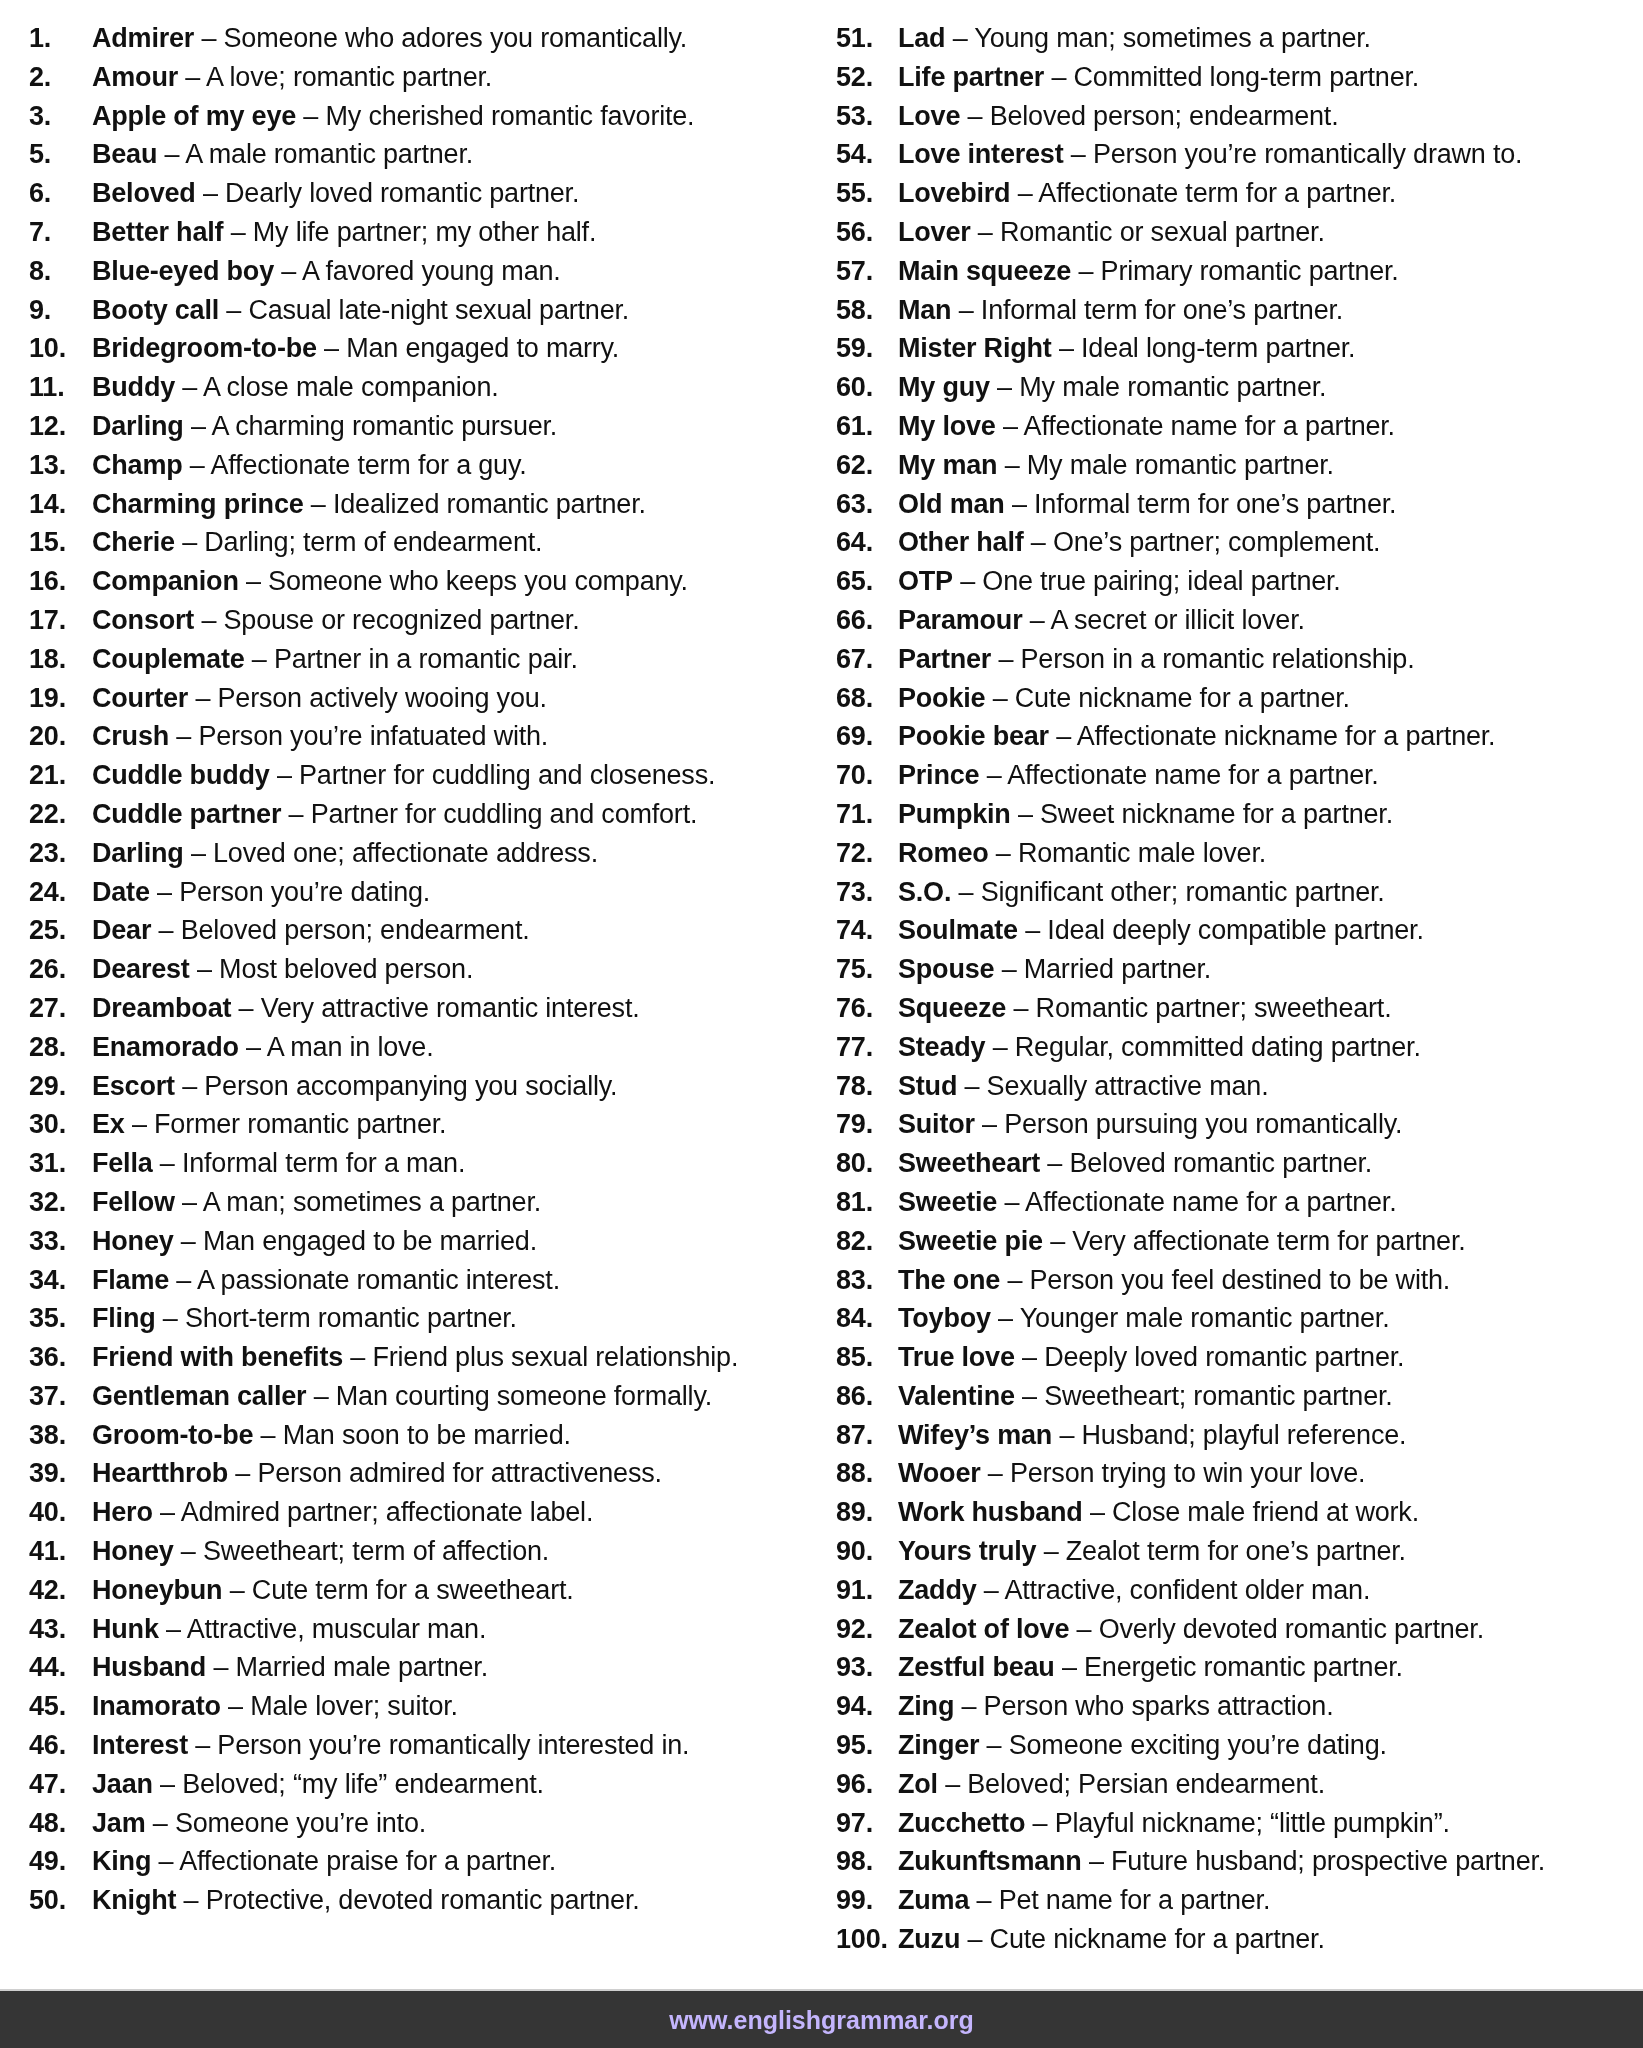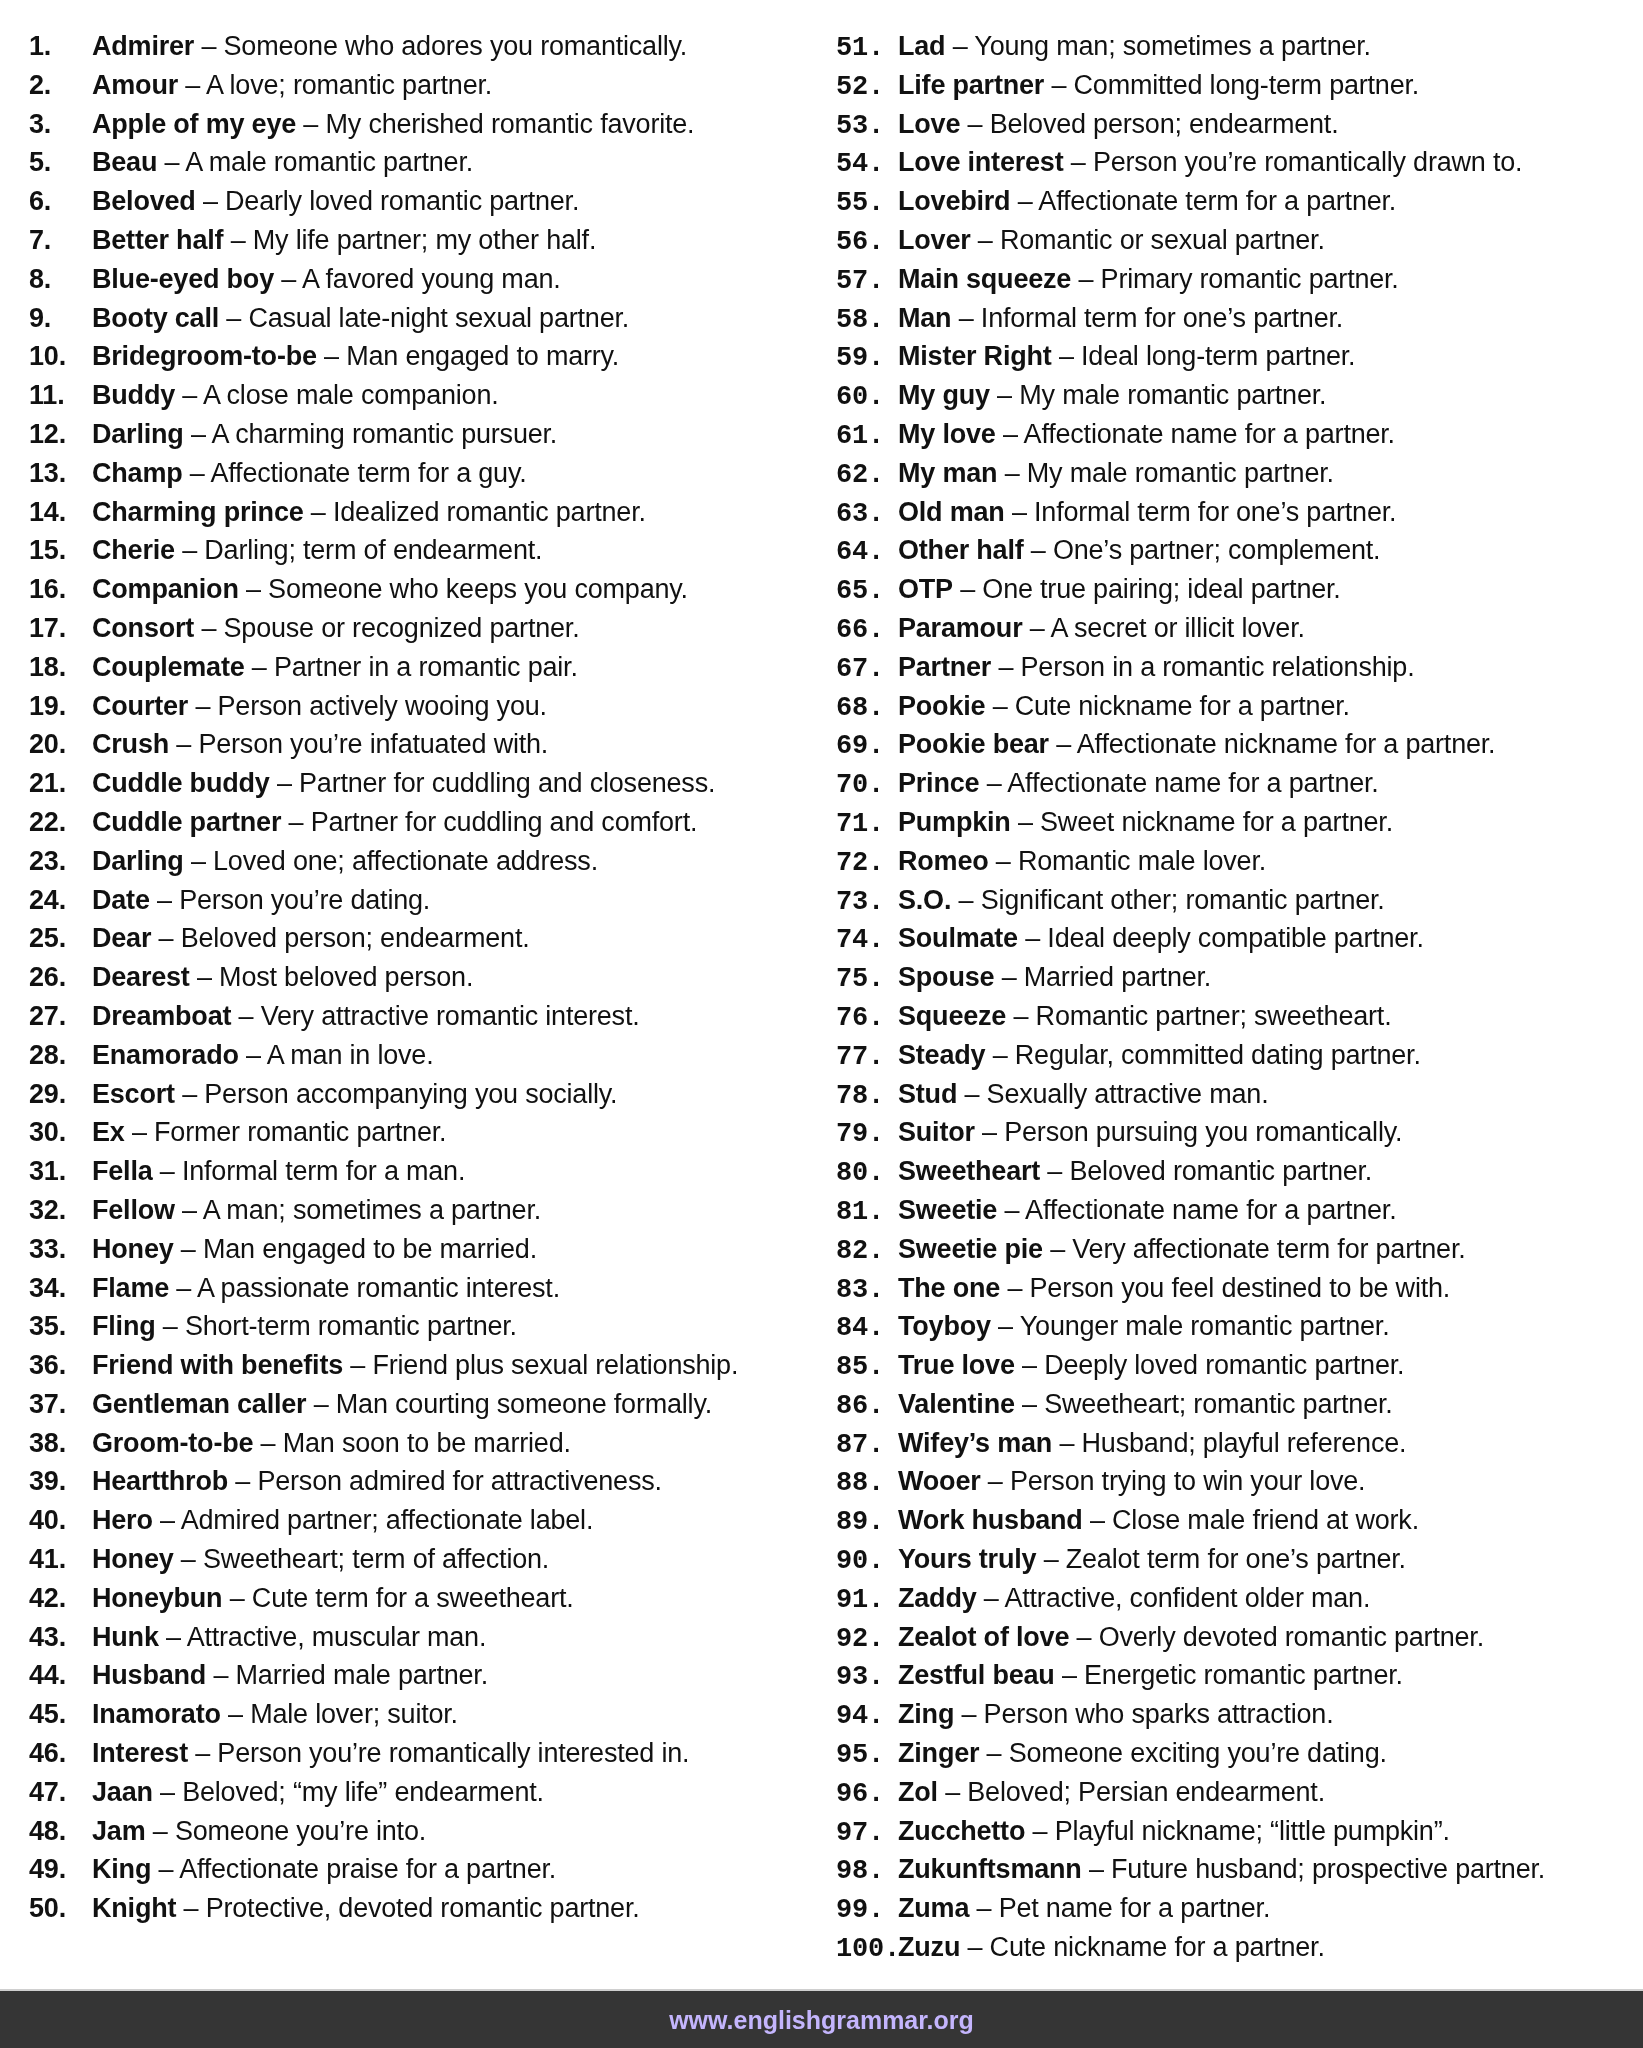--- a/index.html
+++ b/index.html
@@ -1,29 +1,29 @@
 <!DOCTYPE html>
 <html><head>
 <meta charset="utf-8">
 <style>
   html, body { margin: 0; padding: 0; }
   body {
     width: 1643px; height: 2048px; background: #ffffff; position: relative; overflow: hidden;
     font-family: "Liberation Sans", sans-serif; color: #111111;
   }
-  .col { position: absolute; top: 27px; }
+  .col { position: absolute; top: 19px; }
   .col-left { left: 29px; }
   .col-right { left: 836px; }
   .row {
     height: 38.8px; line-height: 38.8px; white-space: nowrap;
     font-size: 27px; position: relative; letter-spacing: -0.2px;
   }
   .num { display: inline-block; font-weight: bold; }
   .col-left .num { width: 63px; }
-  .col-right .num { width: 62px; font-family: Liberation Mono, monospace; }
+  .col-right .num { width: 62px; }
   .term { font-weight: bold; }
   .footer {
     position: absolute; left: 0; top: 1989px; width: 1643px; height: 59px;
     background: #353535; border-top: 2px solid #cfcfcf;
     display: flex; align-items: center; justify-content: center;
   }
   .footer-text { color: #c4b5fd; font-weight: bold; font-size: 25px; }
 </style>
 </head>
 <body>

